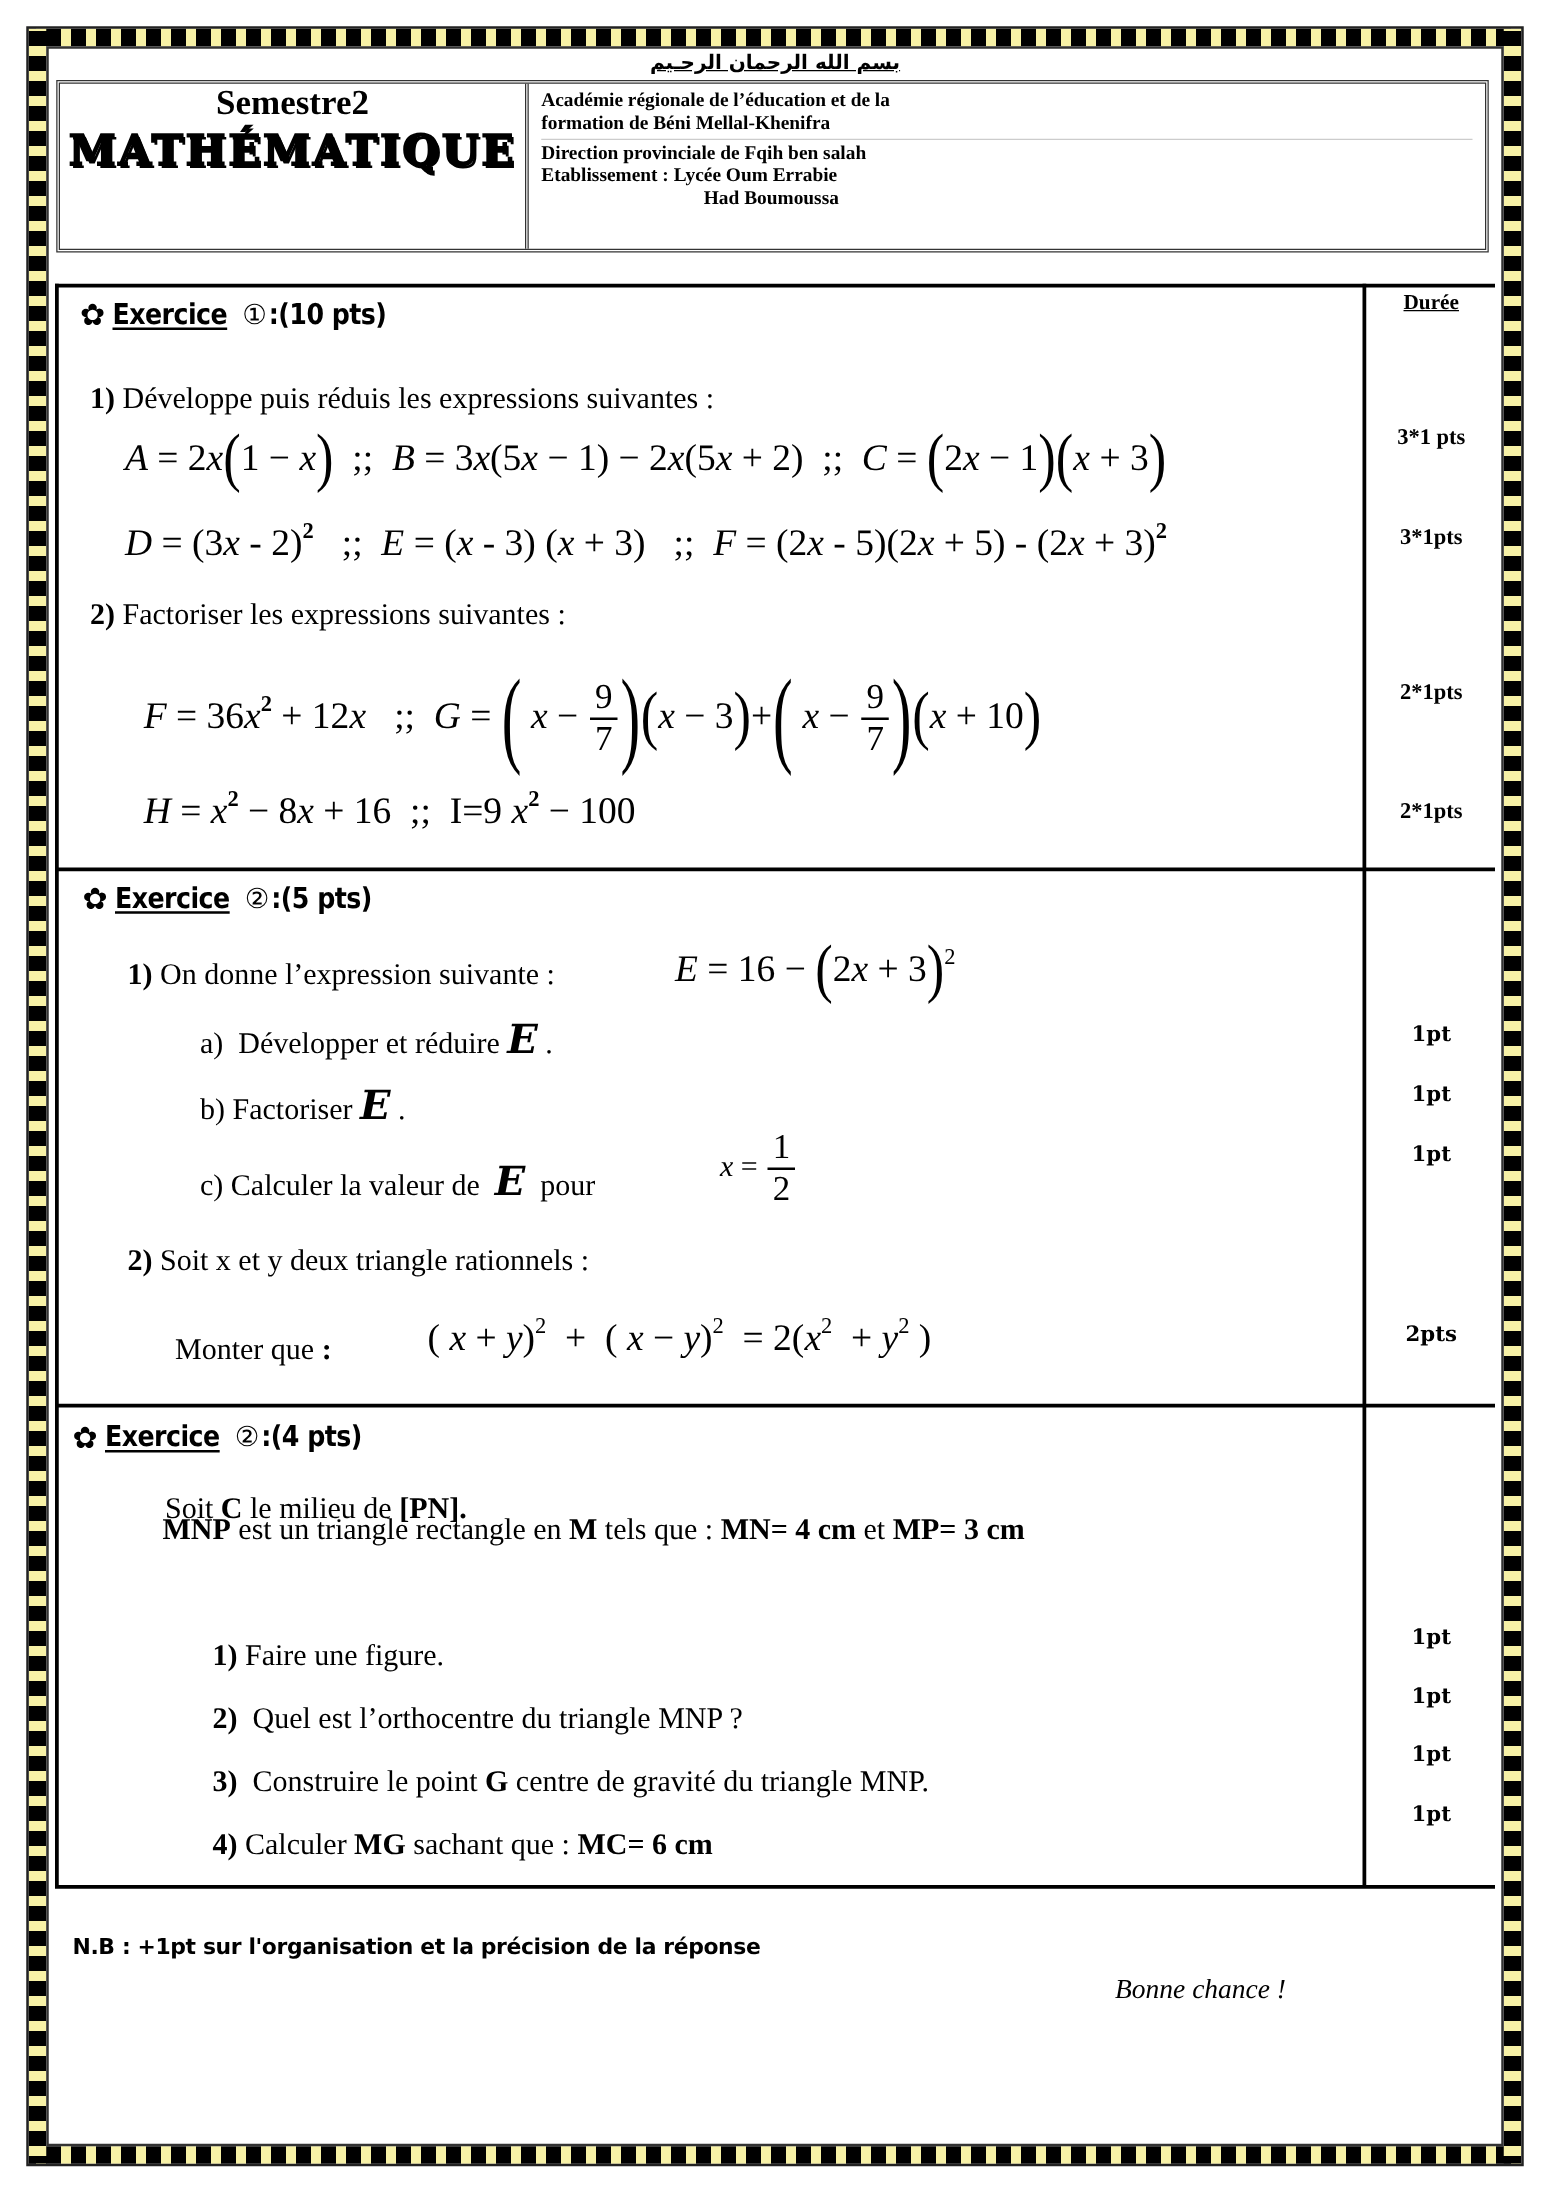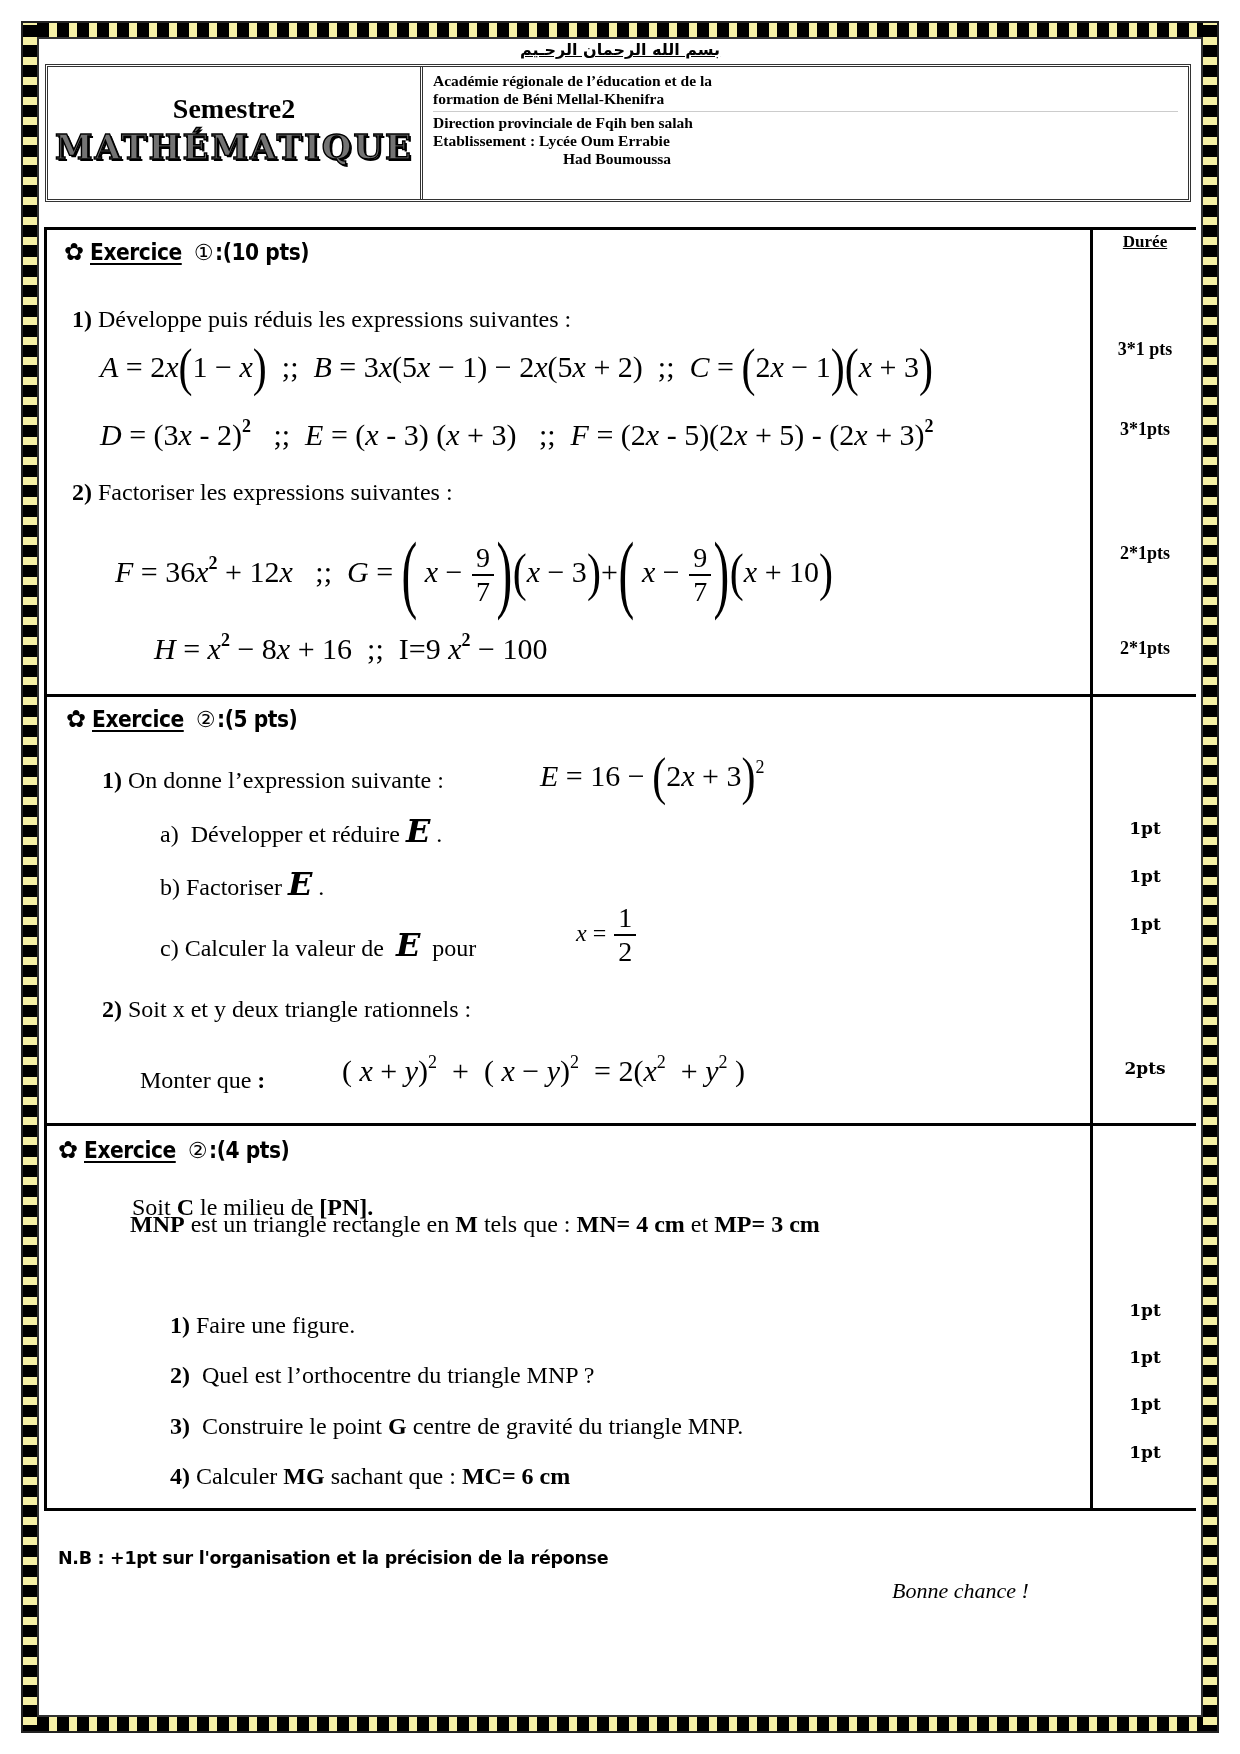--- a/index.html
+++ b/index.html
@@ -36,24 +36,24 @@
     
     .header-table {
       left: 45px; top: 64px; width: 1146px; height: 138px;
       border: 3px double #333; display: flex;
     }
     .header-cell { border-right: 3px double #333; height: 100%; }
     .header-cell:last-child { border-right: none; }
     .hc-left { width: 357px; padding: 5px 10px; font-weight: bold; font-size: 17.5px; line-height: 21.5px; }
     .hc-mid { width: 375px; text-align: center; font-weight: bold; }
     .hc-mid .t1 { font-size: 28px; line-height: 32px; margin-top: 6px; }
-    .hc-mid .t2 { font-size: 28px; line-height: 32px; margin-top: 26px; }
+    .hc-mid .t2 { font-size: 28px; line-height: 32px; }
     .hc-mid .t3 {
       font-size: 34px; line-height: 44px; letter-spacing: 2px;
-      color: #737373; -webkit-text-stroke: 1.4px #000; text-shadow: 2px 2px 0 #000;
+      color: #000000; -webkit-text-stroke: 1.4px #000; text-shadow: 2px 2px 0 #000;
       font-family: "DejaVu Serif", serif; font-weight: bold;
     }
     .hc-right { flex: 1; padding: 5px 10px; font-weight: bold; font-size: 15.5px; line-height: 18px; }
     .hc-right .sep { border-top: 1px solid #ccc; margin: 3px 0 2px; }
     .hc-right .center { padding-left: 130px; }
 
     
     .frame-line { background: #000; position: absolute; }
     .ex-title {
       font-family: "DejaVu Sans", sans-serif; font-weight: bold; font-size: 23px;
@@ -156,21 +156,21 @@
       <span>9</span>
       <span class="bar"></span>
       <span>7</span>
     </span><span class="tall-paren">)</span><span class="big-paren">(</span><i>x</i> − 3<span class="big-paren">)</span>+<span class="tall-paren">(</span> <i>x</i> − <span class="frac">
       <span>9</span>
       <span class="bar"></span>
       <span>7</span>
     </span><span class="tall-paren">)</span><span class="big-paren">(</span><i>x</i> + 10<span class="big-paren">)</span>
 </div>
 
-<div class="abs math" style="left:115px; top:632px;margin-left:39px;">
+<div class="abs math" style="left:115px; top:632px;">
   <i>H</i> = <i>x</i><sup class="b">2</sup> − 8<i>x</i> + 16
   &nbsp;<span>;;</span>&nbsp;
   I=9 <i>x</i><sup class="b">2</sup> − 100
 </div>
 
 <div class="abs bareme ls" style="left:1085px; top:339px;">3*1 pts</div>
 <div class="abs bareme ls" style="left:1085px; top:419px;">3*1pts</div>
 <div class="abs bareme ls" style="left:1085px; top:543px;">2*1pts</div>
 <div class="abs bareme ls" style="left:1085px; top:638px;">2*1pts</div>
 

